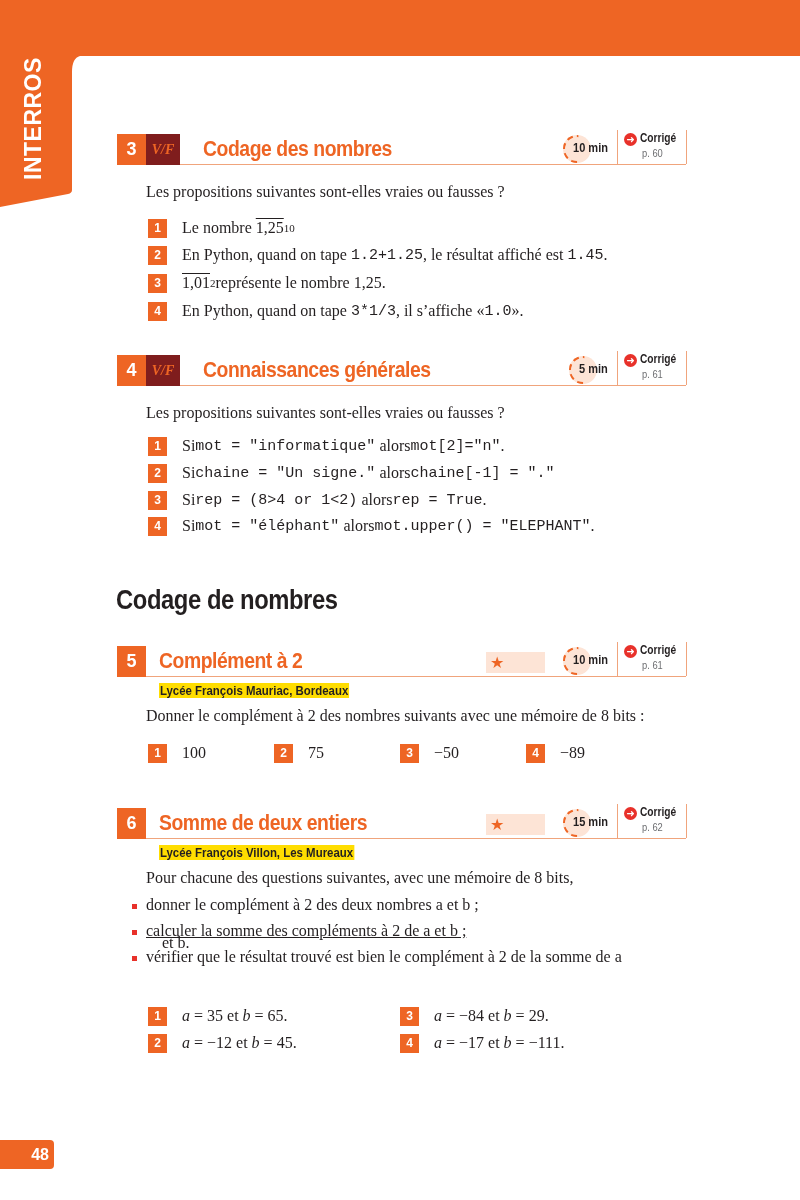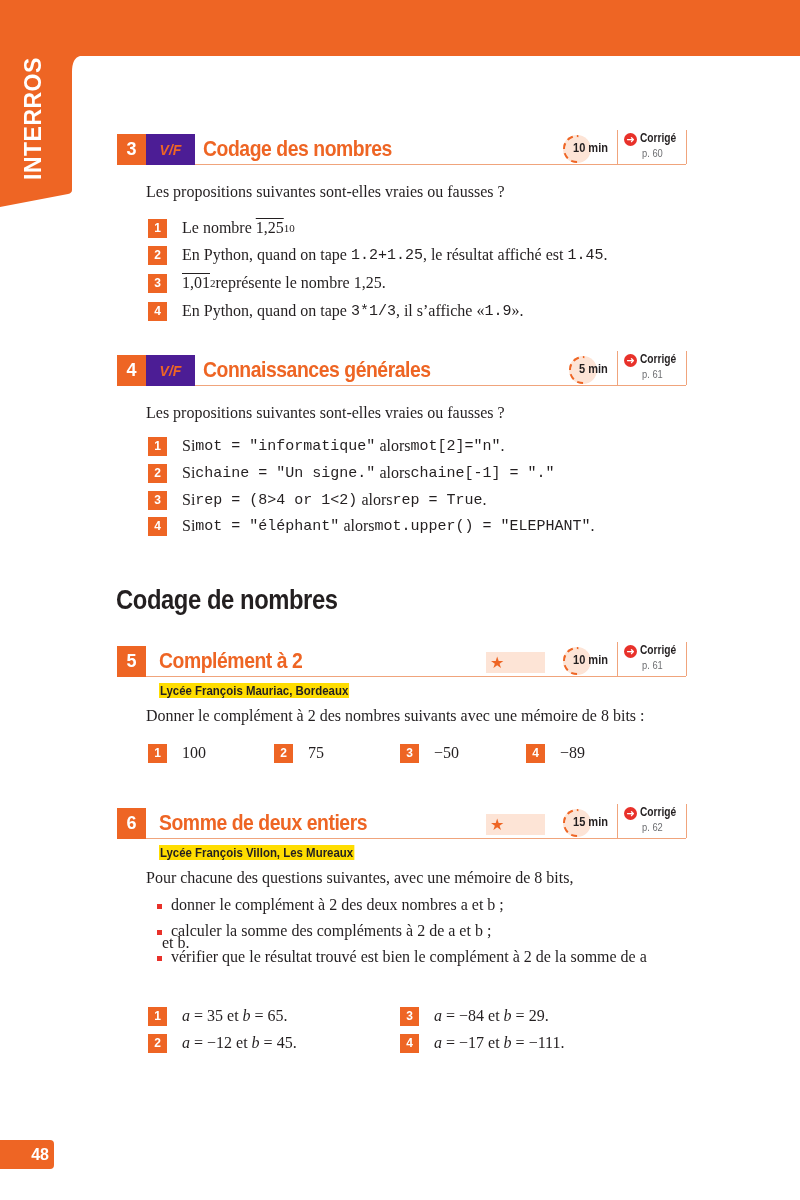--- a/index.html
+++ b/index.html
@@ -27,23 +27,23 @@
     position: absolute; left: 117px; width: 569px; height: 30px;
     border-bottom: 1.5px solid #f0a47c;
   }
   .ex-num {
     position: absolute; left: 0; top: 0; width: 29px; height: 31px;
     background: #ee6524; color: #fff;
     font-family: "Liberation Sans", sans-serif; font-weight: bold; font-size: 18px;
     display: flex; align-items: center; justify-content: center;
   }
   .ex-vf {
-    position: absolute; left: 29px; top: 0; width: 49px; height: 31px;
-    background: #4c1d95; color: #ee6524;
-    font-family: Liberation Sans, sans-serif; font-weight: bold; font-size: 14px;
+    position: absolute; left: 29px; top: 0; width: 34px; height: 31px;
+    background: #7f1d1d; color: #ee6524;
+    font-family: Liberation Serif, serif; font-weight: bold; font-size: 14px;
     display: flex; align-items: center; justify-content: center; font-style: italic;
   }
   .ex-title {
     position: absolute; top: 2px;
     color: #ee6524; font-family: "Liberation Sans", sans-serif;
     font-weight: bold; font-size: 22px; letter-spacing: -0.5px;
     transform: scaleX(0.88); transform-origin: left center; white-space: nowrap;
   }
   .star-box {
     position: absolute; left: 369px; top: 6px; width: 59px; height: 21px;
@@ -110,21 +110,21 @@
   .overline { text-decoration: overline; }
   sup { font-size: 11px; vertical-align: 8px; }
   .math { font-style: italic; }
   .section-title {
     position: absolute; left: 116px; top: 584px;
     font-family: "Liberation Sans", sans-serif; font-weight: bold; font-size: 28px;
     color: #231f20; transform: scaleX(0.85); transform-origin: left center; white-space: nowrap;
     letter-spacing: -0.5px;
   }
   .bullet {
-    position: absolute; left: 158px; font-size: 16px; white-space: nowrap;
+    position: absolute; left: 133px; font-size: 16px; white-space: nowrap;
   }
   .bullet::before {
     content: ""; position: absolute; left: -1px; top: 8px; width: 5px; height: 5px;
     background: #e8312a;
   }
   .bullet span.txt { margin-left: 13px; }
   .page-num {
     position: absolute; left: 0; top: 1140px; width: 54px; height: 29px;
     background: #ee6524; border-radius: 0 4px 4px 0; color: #fff;
     font-family: "Liberation Sans", sans-serif; font-weight: bold; font-size: 16px;
@@ -166,21 +166,21 @@
   <span>En Python, quand on tape </span>&nbsp;<span class="mono">1.2+1.25</span><span>, le résultat affiché est </span>&nbsp;<span class="mono">1.45</span><span>.</span>
 </div>
 <div class="item" style="top:273px;">
   <span class="badge">3</span>
   <span class="overline">1,01</span>
     <sup>2</sup>
     <span> représente le nombre 1,25.</span>
 </div>
 <div class="item" style="top:301px;">
   <span class="badge">4</span>
-  <span>En Python, quand on tape </span>&nbsp;<span class="mono">3*1/3</span><span>, il s’affiche « </span><span class="mono">1.9</span><span> ».</span>
+  <span>En Python, quand on tape </span>&nbsp;<span class="mono">3*1/3</span><span>, il s’affiche « </span><span class="mono">1.0</span><span> ».</span>
 </div>
 
 <div class="ex-header" style="top:355px;">
   <div class="ex-num">4</div>
   <div class="ex-vf">V/F</div>
   <div class="ex-title" style="left:86px;">Connaissances générales</div>
   <div class="timer" style="left:452px;">
     <div class="timer-circle"></div>
     <div class="timer-dash"></div>
     <div class="timer-text">5 min</div>
@@ -256,21 +256,21 @@
   </div>
   <div class="corrige">
     <div class="corrige-icon">➜</div>
     <div class="corrige-label">Corrigé</div>
     <div class="corrige-page">p. 62</div>
   </div>
 </div>
 <div class="school" style="top:845px;">Lycée François Villon, Les Mureaux</div>
 <div class="para" style="top:869px;">Pour chacune des questions suivantes, avec une mémoire de 8 bits,</div>
 <div class="bullet" style="top:896px;"><span class="txt">donner le complément à 2 des deux nombres a et b ;</span></div>
-<div class="bullet" style="top:922px;"><span class="txt">calculer la somme des compléments à 2 de a et b ;</span></div>
+<div class="bullet" style="top:922px;text-decoration:underline;"><span class="txt">calculer la somme des compléments à 2 de a et b ;</span></div>
 <div class="bullet" style="top:948px;"><span class="txt">vérifier que le résultat trouvé est bien le complément à 2 de la somme de a</span></div>
 <div class="para" style="top:934px; left:162px;">et b.</div>
 
 <div class="item" style="top:1006px; left:148px;">
   <span class="badge">1</span>
   <span class="math">a</span>&nbsp;=&nbsp;<span>35</span>&nbsp;<span>et</span>&nbsp;<span class="math">b</span>&nbsp;=&nbsp;<span>65</span>.
 </div>
 <div class="item" style="top:1033px; left:148px;">
   <span class="badge">2</span>
   <span class="math">a</span>&nbsp;=&nbsp;<span>−12</span>&nbsp;<span>et</span>&nbsp;<span class="math">b</span>&nbsp;=&nbsp;<span>45</span>.

